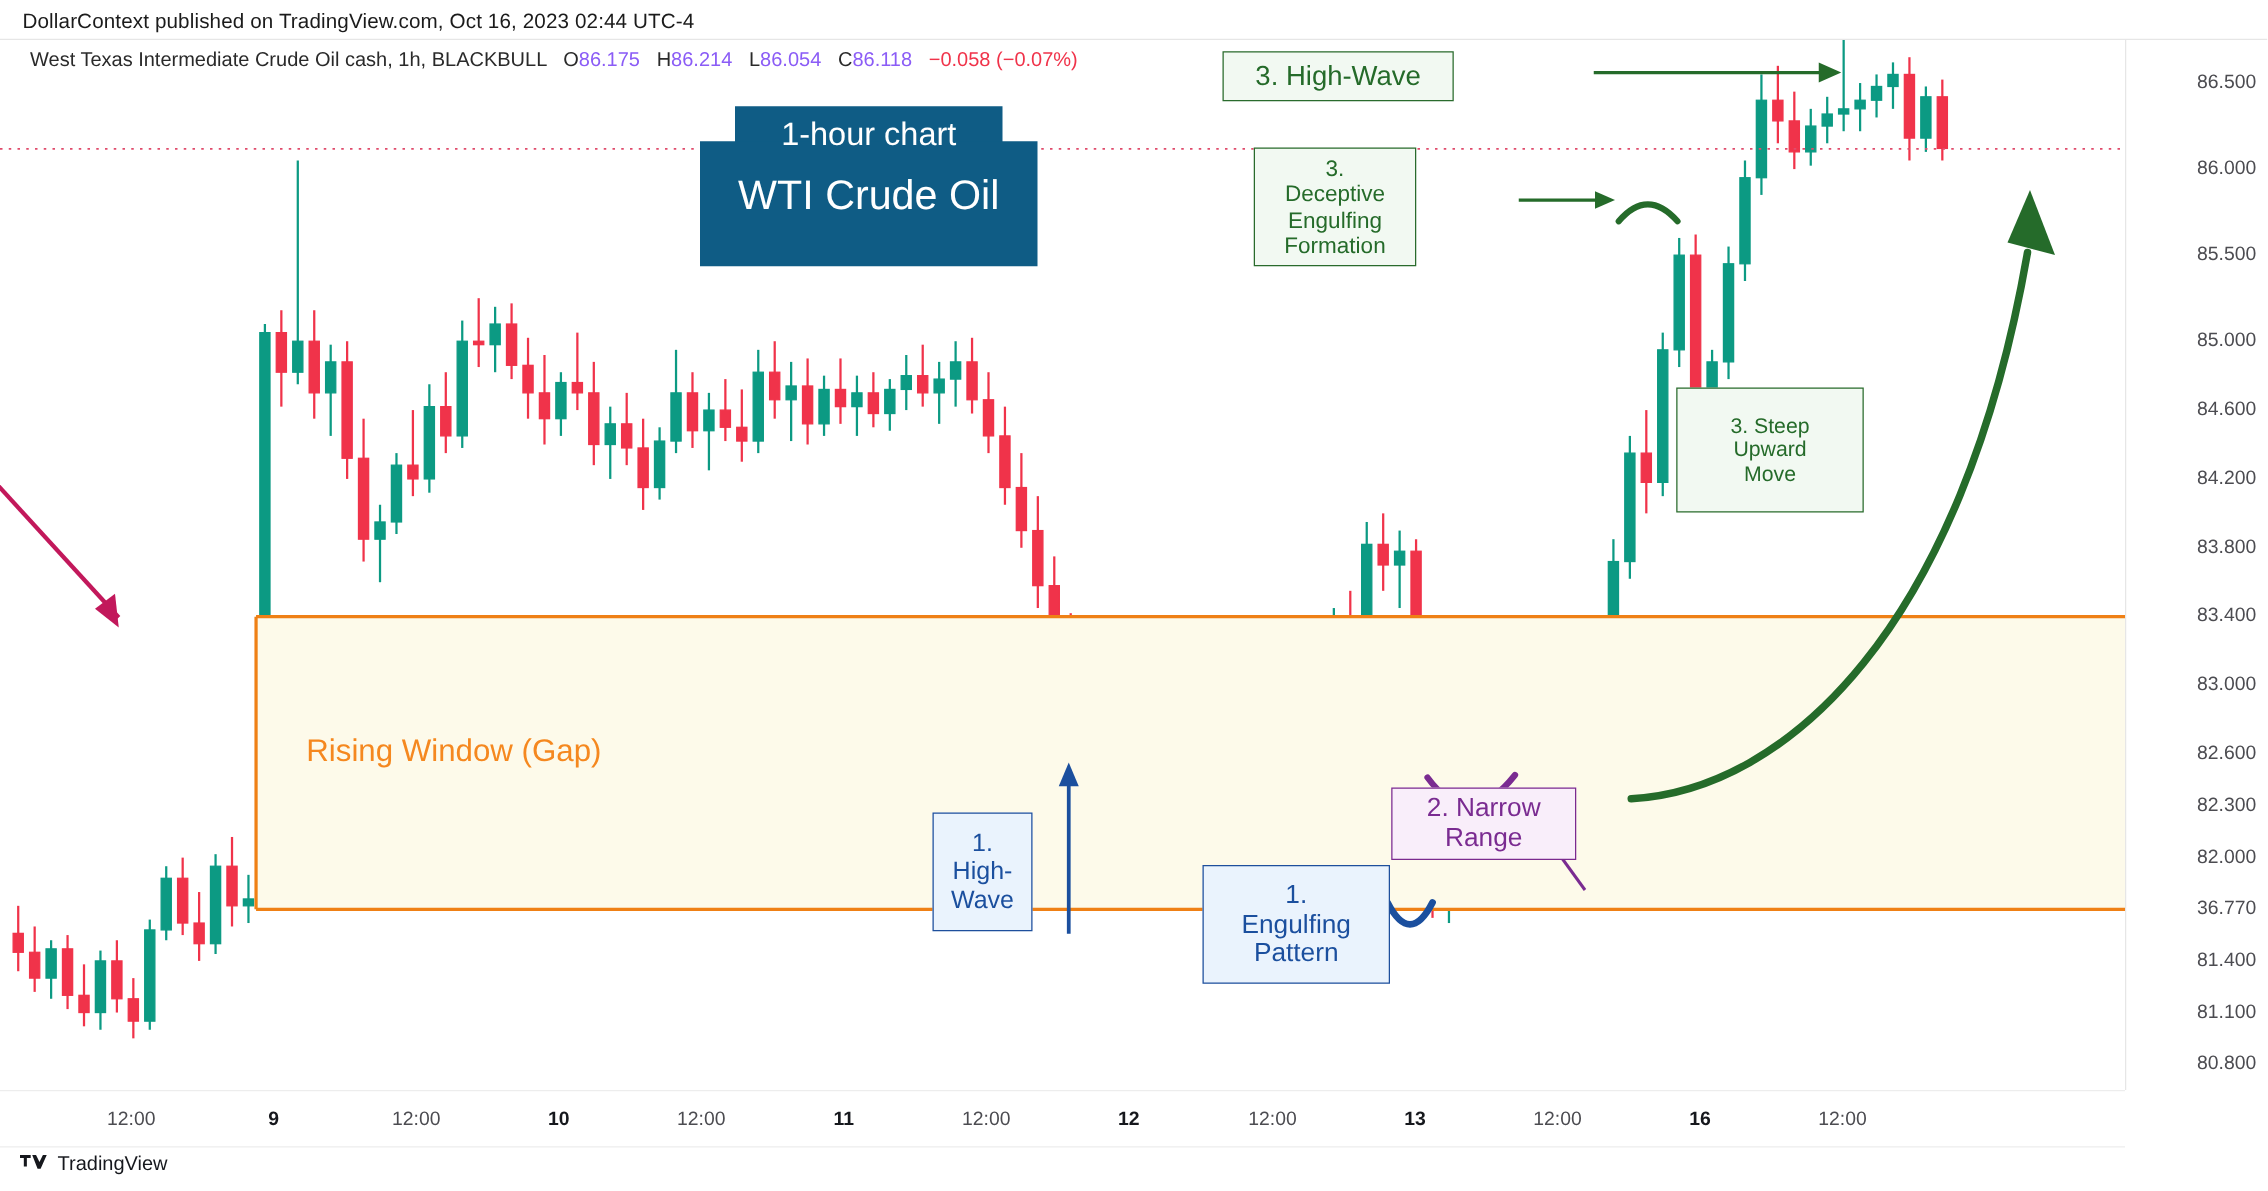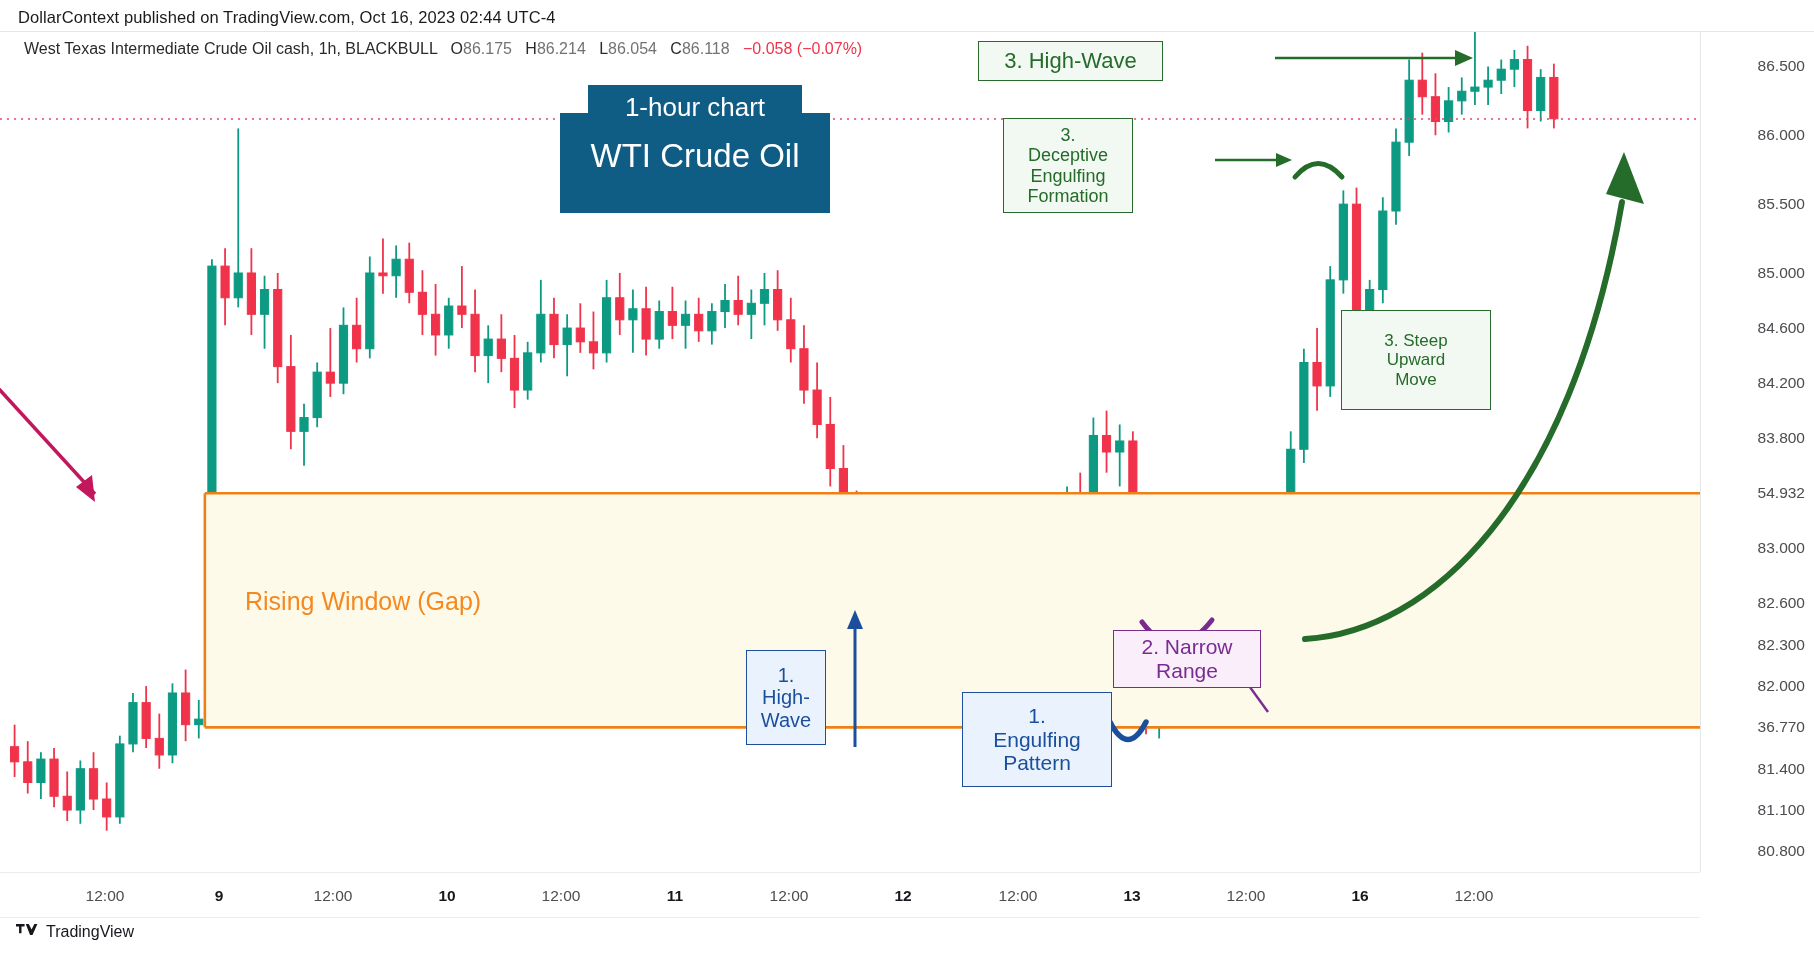--- a/index.html
+++ b/index.html
@@ -5,21 +5,21 @@
   html,body{margin:0;padding:0;background:#ffffff;}
   body{width:1814px;height:953px;font-family:"Liberation Sans",sans-serif;overflow:hidden;position:relative;}
 
   #root{position:relative;width:1814px;height:953px;background:#fff;}
 
   
   .pub-line{position:absolute;left:18px;top:8px;font-size:16.5px;color:#1b1b1b;letter-spacing:.1px;white-space:nowrap;}
   .legend{position:absolute;left:24px;top:40px;font-size:16px;color:#2a2a2a;white-space:nowrap;}
   .legend .sym{color:#2a2a2a;}
   .legend .lbl{color:#2a2a2a;}
-  .legend .val{color:#737373;}
+  .legend .val{color:#8b5cf6;}
   .legend .chg{color:#f0334a;}
   .hdr-rule{position:absolute;left:0;top:31px;width:1814px;height:1px;background:#e6e6e6;}
 
   
   #plot{position:absolute;left:0;top:32px;width:1700px;height:840px;overflow:hidden;}
   #priceaxis{position:absolute;left:1700px;top:32px;width:114px;height:840px;background:#fff;border-left:1px solid #e6e6e6;}
   #timeaxis{position:absolute;left:0;top:872px;width:1700px;height:44px;background:#fff;border-top:1px solid #ededed;border-bottom:1px solid #ededed;}
   .ptick{position:absolute;right:10px;font-size:15.5px;color:#4c4c51;transform:translateY(-50%);white-space:nowrap;}
   .ttick{position:absolute;top:14px;font-size:15.5px;color:#4c4c51;transform:translateX(-50%);white-space:nowrap;}
   .ttick.bold{color:#16181d;font-weight:bold;}
@@ -327,21 +327,21 @@
   </div>
 
   <div id="priceaxis">
       <div class="ptick" style="top: 34.4262px; margin-left: 30px;">86.500</div>
       <div class="ptick" style="top: 103.279px;">86.000</div>
       <div class="ptick" style="top: 172.131px;">85.500</div>
       <div class="ptick" style="top: 240.984px;">85.000</div>
       <div class="ptick" style="top: 296.066px;">84.600</div>
       <div class="ptick" style="top: 351.148px;">84.200</div>
       <div class="ptick" style="top: 406.23px;">83.800</div>
-      <div class="ptick" style="top: 461.311px;">54.932</div>
+      <div class="ptick" style="top: 461.311px;">83.400</div>
       <div class="ptick" style="top: 516.393px;">83.000</div>
       <div class="ptick" style="top: 571.475px;">82.600</div>
       <div class="ptick" style="top: 612.787px;">82.300</div>
       <div class="ptick" style="top: 654.098px;">82.000</div>
       <div class="ptick" style="top: 695.41px;">36.770</div>
       <div class="ptick" style="top: 736.721px;">81.400</div>
       <div class="ptick" style="top: 778.033px;">81.100</div>
       <div class="ptick" style="top: 819.344px;">80.800</div>
     </div>
 

